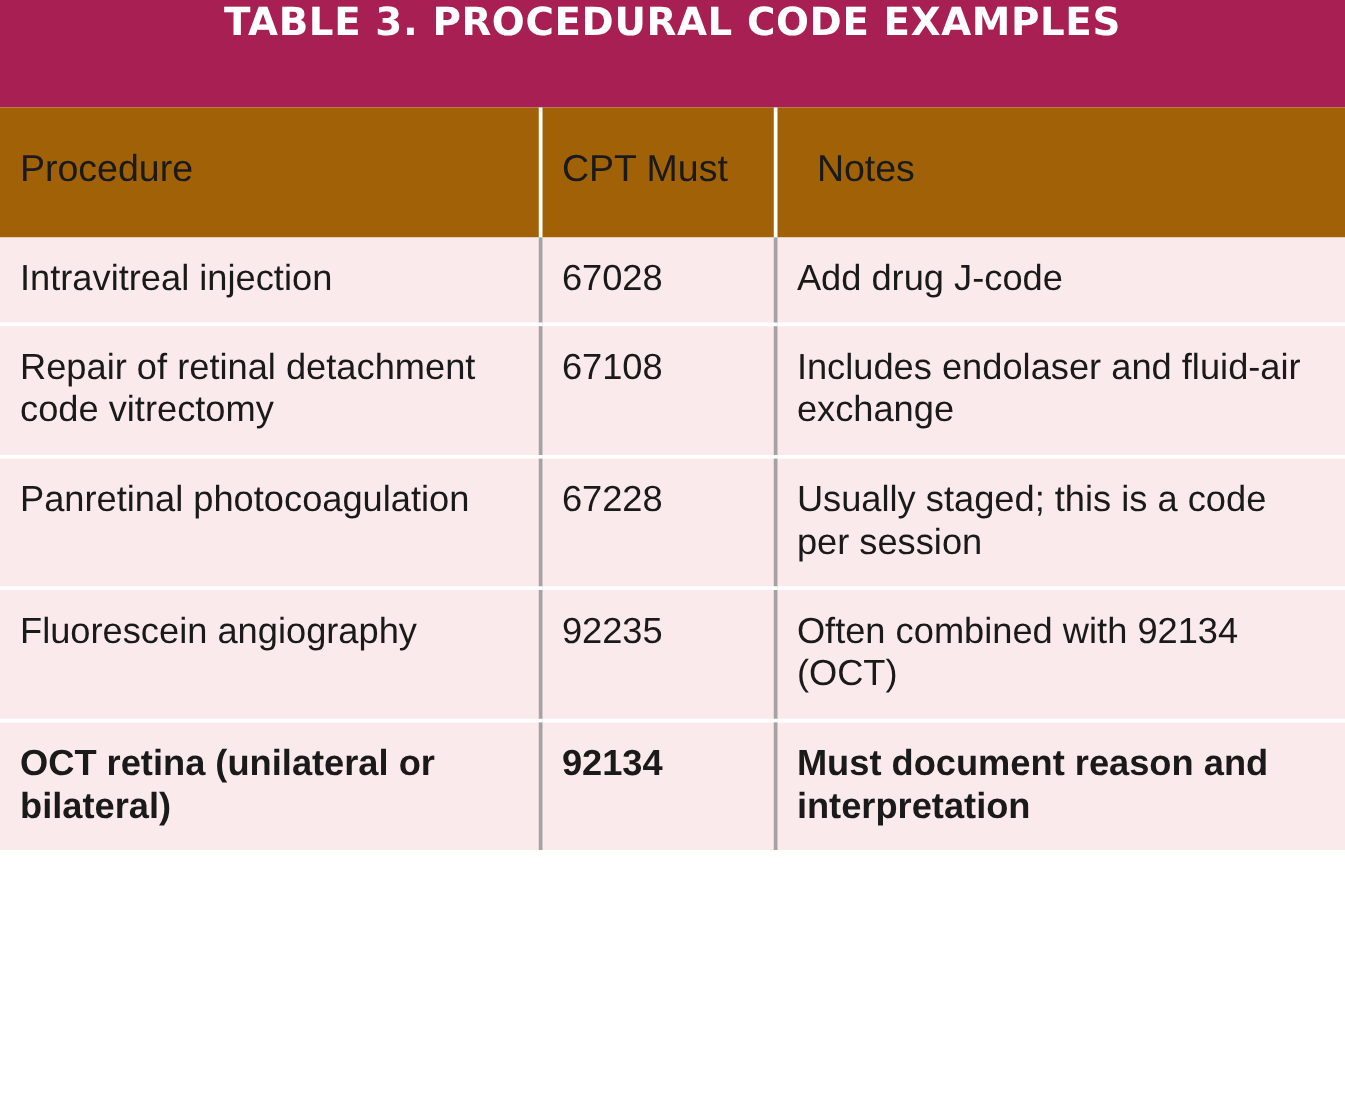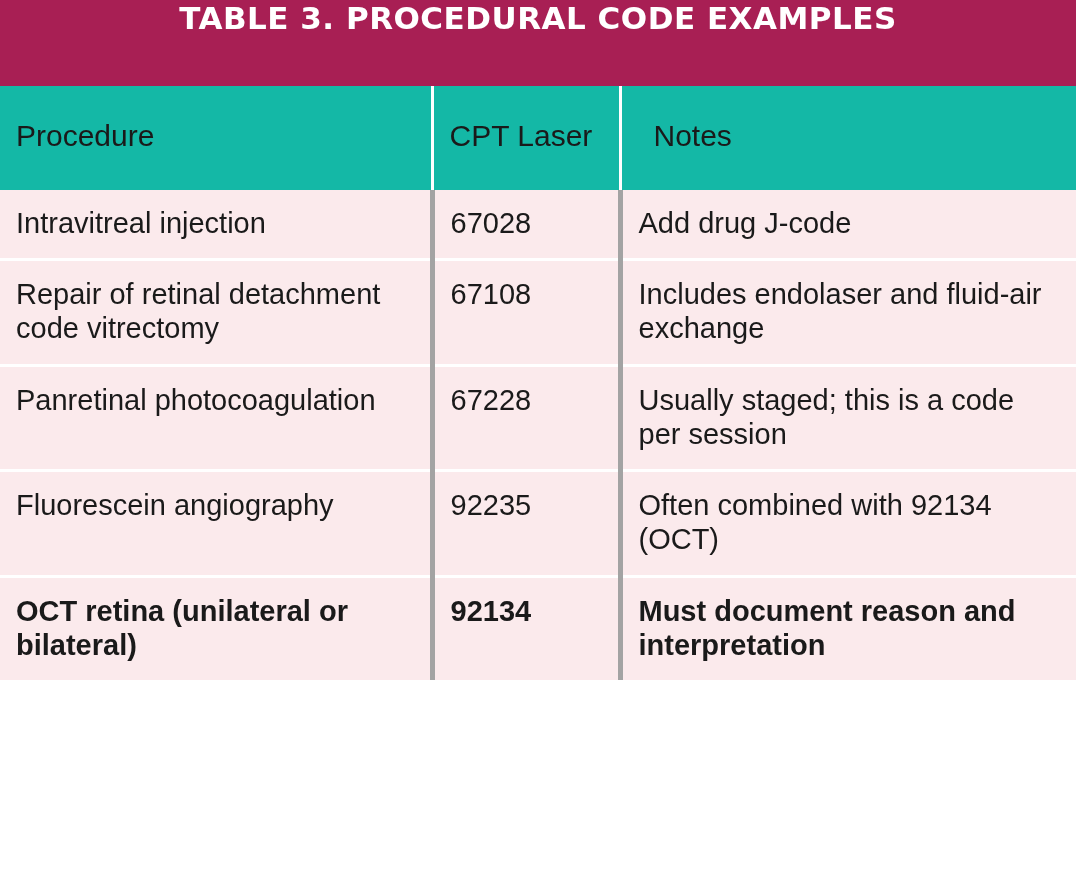--- a/index.html
+++ b/index.html
@@ -32,21 +32,21 @@
     font-family: "DejaVu Sans", sans-serif;
     font-weight: bold;
     font-size: 31px;
     letter-spacing: 0.5px;
     height: 86px;
     padding: 0 10px;
     text-transform: uppercase;
   }
   
   thead.head-row th {
-    background: #14b8a6;
+    background: #a16207;
     color: #1a1a1a;
     font-family: "Liberation Sans", sans-serif;
     font-weight: normal;
     font-size: 30px;
     text-align: left;
     padding: 14px 16px 18px 16px;
     height: 72px;
     vertical-align: middle;
     border-right: 3px solid #ffffff;
   }
@@ -57,21 +57,21 @@
   
   tbody.body-rows td {
     background: #fbeaec;
     color: #1a1a1a;
     font-family: "Liberation Sans", sans-serif;
     font-size: 29px;
     line-height: 1.18;
     text-align: left;
     padding: 16px 16px 18px 16px;
     vertical-align: top;
-    border-right: 5px solid #a3a3a3;
+    border-right: 3px solid #a3a3a3;
     border-bottom: 3px solid #ffffff;
   }
   tbody.body-rows td:last-child {
     border-right: none;
   }
   tbody.body-rows tr:last-child td {
     border-bottom: none;
     font-weight: bold;
   }
   .col-proc { width: 432px; }
@@ -87,21 +87,21 @@
       <div class="title-cell">TABLE 3. PROCEDURAL CODE EXAMPLES</div>
     </caption>
     <colgroup>
       <col class="col-proc">
       <col class="col-cpt">
       <col class="col-note">
     </colgroup>
     <thead class="head-row">
       <tr>
         <th>Procedure</th>
-        <th>CPT Laser</th>
+        <th>CPT Must</th>
         <th>Notes</th>
       </tr>
     </thead>
     <tbody class="body-rows">
       <tr>
         <td>Intravitreal injection</td>
         <td>67028</td>
         <td>Add drug J-code</td>
       </tr>
       <tr>

